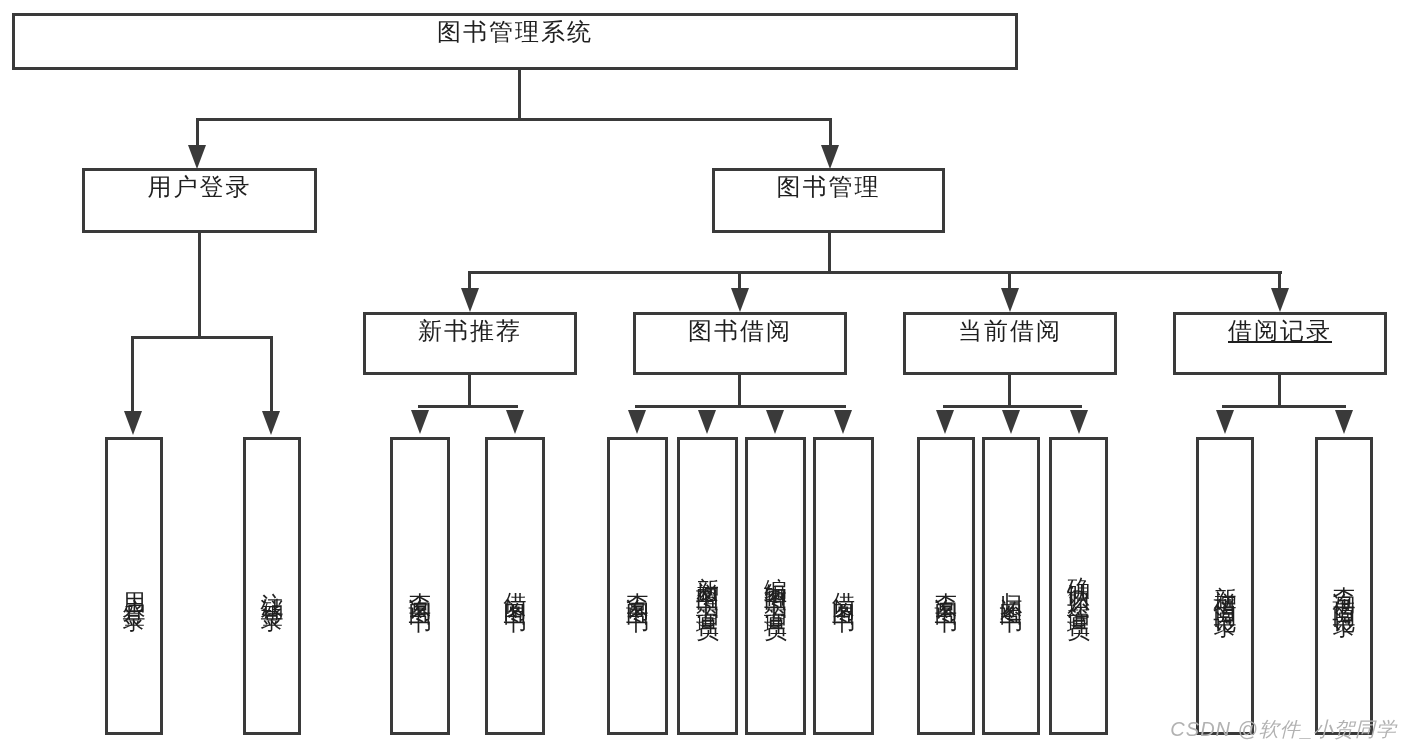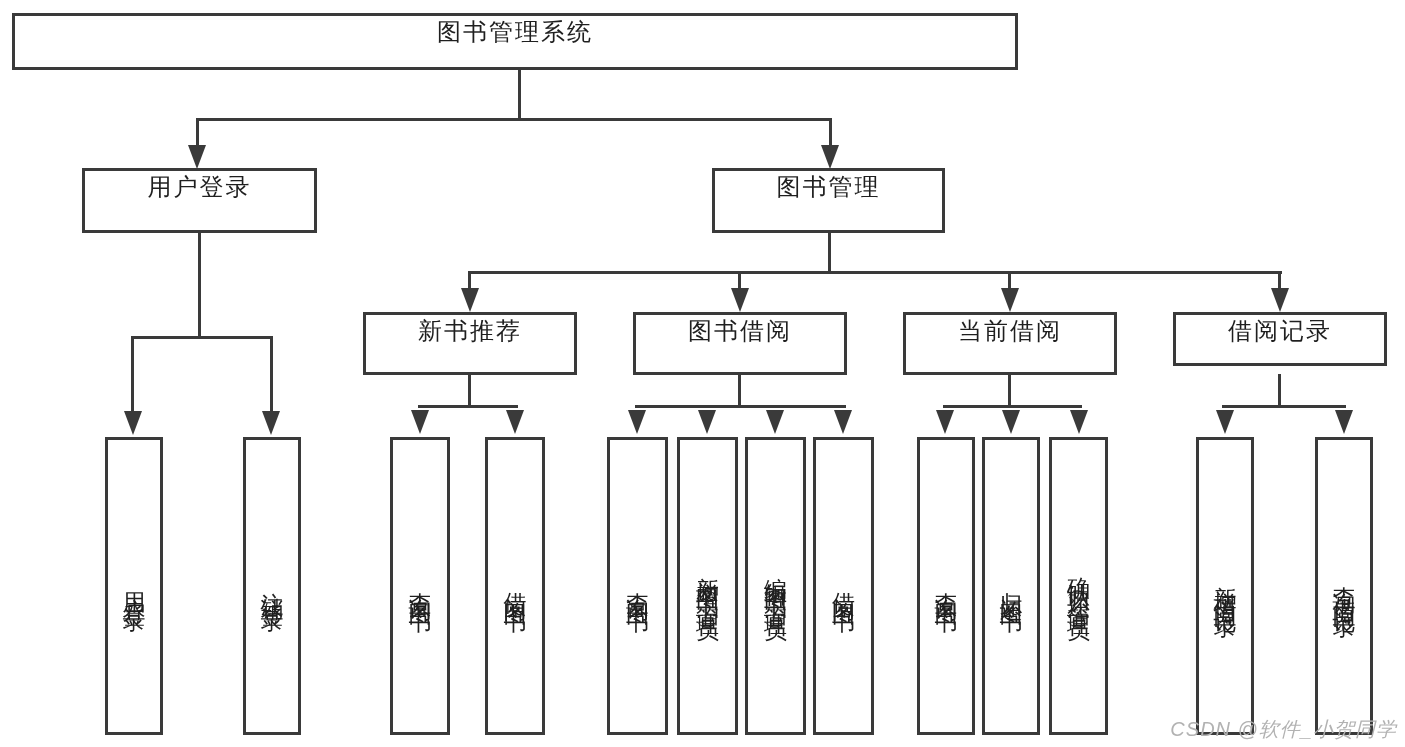--- a/index.html
+++ b/index.html
@@ -45,21 +45,21 @@
 
   <div class="box" style="left:363px;top:312px;width:214px;height:63px;">
     <span>新书推荐</span>
   </div>
   <div class="box" style="left:903px;top:312px;width:214px;height:63px;">
     <span>当前借阅</span>
   </div>
   <div class="box" style="left:633px;top:312px;width:214px;height:63px;">
     <span>图书借阅</span>
   </div>
-  <div class="box" style="left:1173px;top:312px;width:214px;height:54px;">
+  <div class="box" style="left:1173px;top:312px;width:214px;height:63px;text-decoration:underline;">
     <span>借阅记录</span>
   </div>
 
   <div class="leaf" style="left:105px;top:437px;width:58px;height:298px;">
     <span>用户登录</span>
   </div>
   <div class="leaf" style="left:243px;top:437px;width:58px;height:298px;">
     <span>注销登录</span>
   </div>
 

